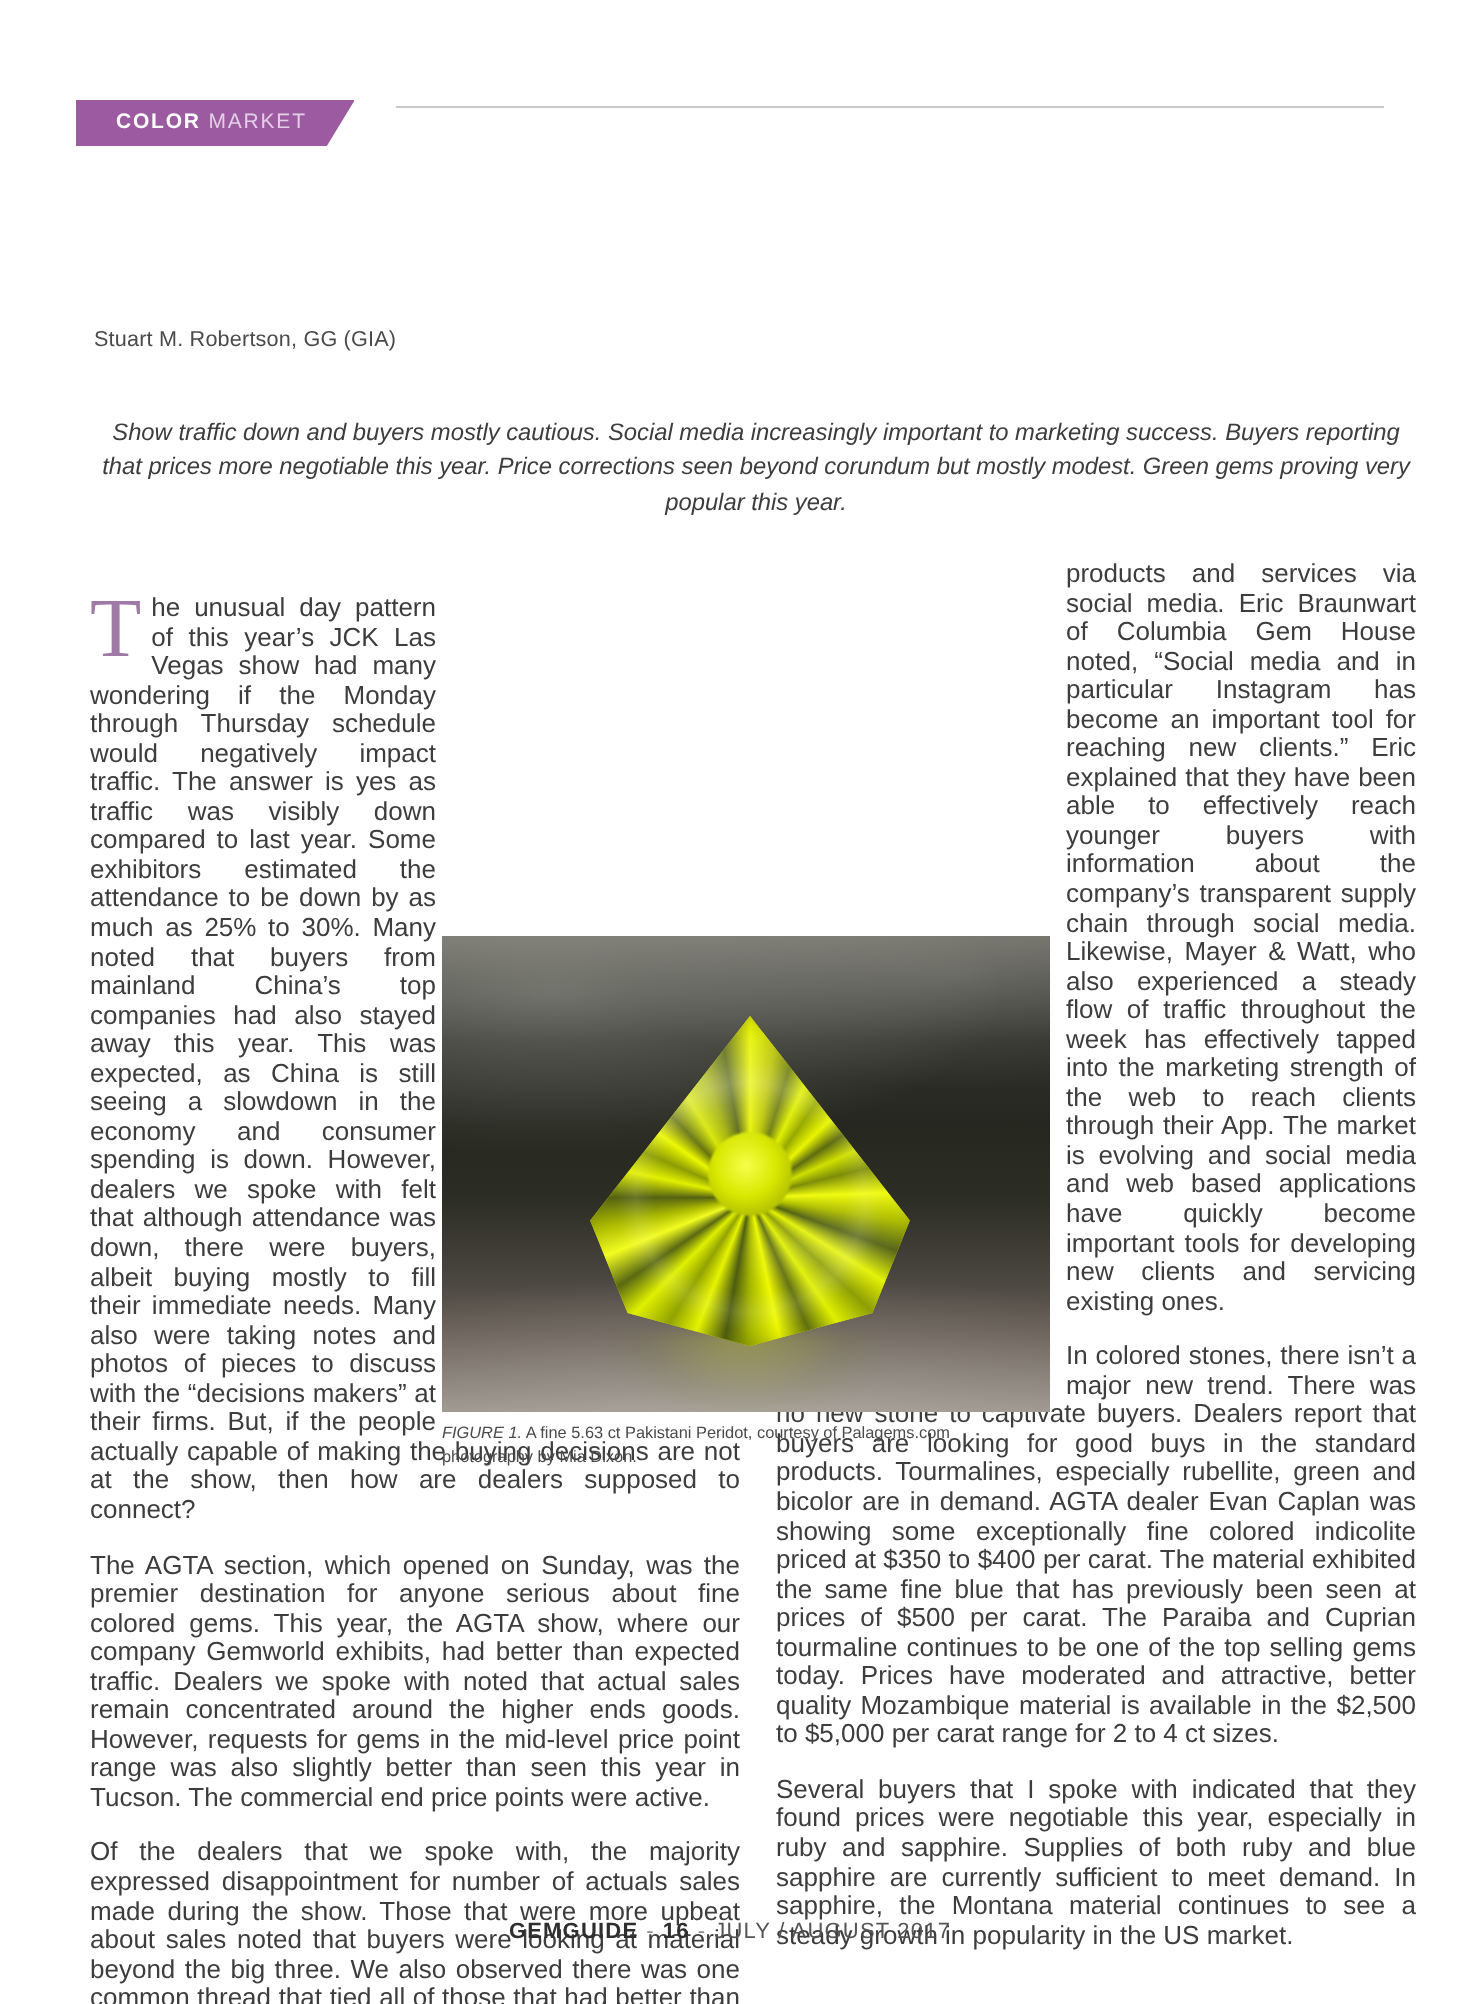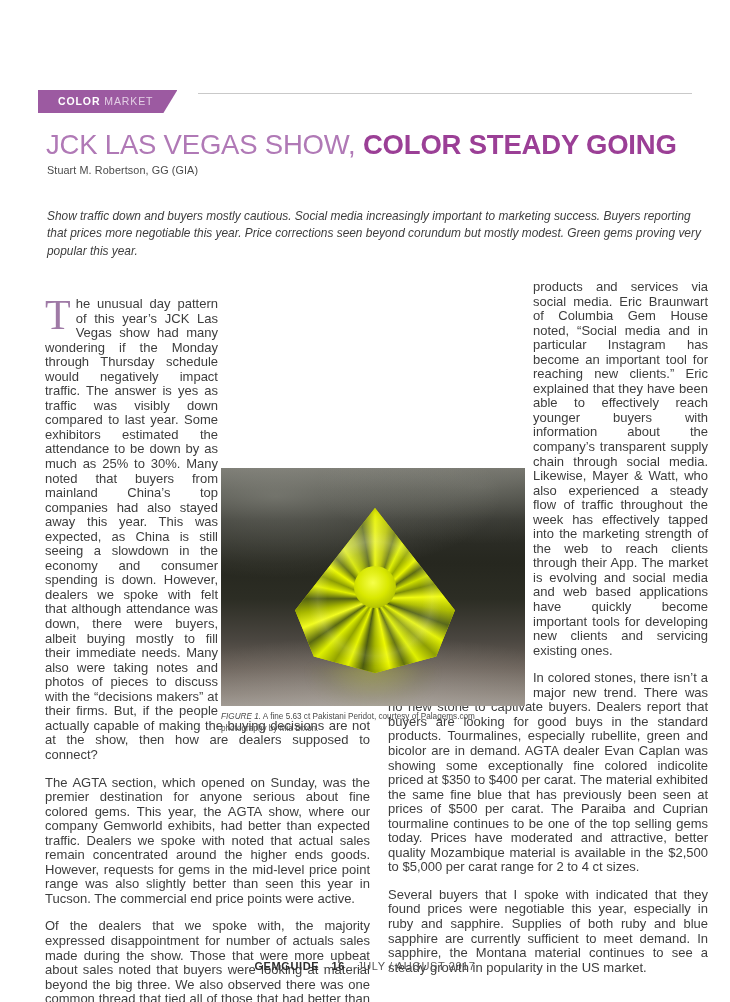--- a/index.html
+++ b/index.html
@@ -19,21 +19,21 @@
   .page {
     position: absolute;
     inset: 0;
     background: #ffffff;
   }
 
   
   .header {
     position: absolute;
     left: 0; top: 50px;
-    width: 652px; height: 24px; margin-top: 40px;
+    width: 652px; height: 24px;
   }
   .section-tab {
     position: absolute;
     left: 38px; top: 0;
     height: 23px;
     padding: 0 24px 0 20px;
     background: #9c5aa1;
     color: #ffffff;
     font-size: 10.5px;
     letter-spacing: 0.9px;
@@ -74,21 +74,21 @@
 
   
   .deck {
     position: absolute;
     left: 47px; top: 208px;
     width: 662px;
     font-size: 11.9px;
     line-height: 17.4px;
     font-style: italic;
     color: #3d3d3d;
-    text-align: left;
+    text-align: center;
   }
 
   
   .col-left {
     position: absolute;
     left: 45px; top: 297px;
     width: 325px;
   }
   .col-right {
     position: absolute;
@@ -270,23 +270,20 @@
 
 <div class="page">
 
   <div class="header">
     <div class="section-tab">
       <span class="t-strong">COLOR</span><span class="t-light"> MARKET</span>
     </div>
     <div class="header-rule"></div>
   </div>
 
-  <h1 class="article-title">
-    <span class="title-light">JCK LAS VEGAS SHOW, </span><span class="title-bold">COLOR STEADY GOING</span>
-  </h1>
 
   <div class="byline">Stuart M. Robertson, GG (GIA)</div>
 
   <div class="deck">Show traffic down and buyers mostly cautious. Social media increasingly important to marketing success. Buyers reporting that prices more negotiable this year. Price corrections seen beyond corundum but mostly modest. Green gems proving very popular this year.</div>
 
   <div class="col-left">
     <p class="dropcap"><span class="float-right-shape" style="height: 246px; margin-top: 171px;"></span>The unusual day pattern of this year’s JCK Las Vegas show had many wondering if the Monday through Thursday schedule would negatively impact traffic. The answer is yes as traffic was visibly down compared to last year. Some exhibitors estimated the attendance to be down by as much as 25% to 30%. Many noted that buyers from mainland China’s top companies had also stayed away this year. This was expected, as China is still seeing a slowdown in the economy and consumer spending is down. However, dealers we spoke with felt that although attendance was down, there were buyers, albeit buying mostly to fill their immediate needs. Many also were taking notes and photos of pieces to discuss with the “decisions makers” at their firms. But, if the people actually capable of making the buying decisions are not at the show, then how are dealers supposed to connect?</p>
     <p>The AGTA section, which opened on Sunday, was the premier destination for anyone serious about fine colored gems. This year, the AGTA show, where our company Gemworld exhibits, had better than expected traffic. Dealers we spoke with noted that actual sales remain concentrated around the higher ends goods. However, requests for gems in the mid-level price point range was also slightly better than seen this year in Tucson. The commercial end price points were active.</p>
     <p>Of the dealers that we spoke with, the majority expressed disappointment for number of actuals sales made during the show. Those that were more upbeat about sales noted that buyers were looking at material beyond the big three. We also observed there was one common thread that tied all of those that had better than expected sales and that was the preshow marketing they did to promote their</p>
   </div>

